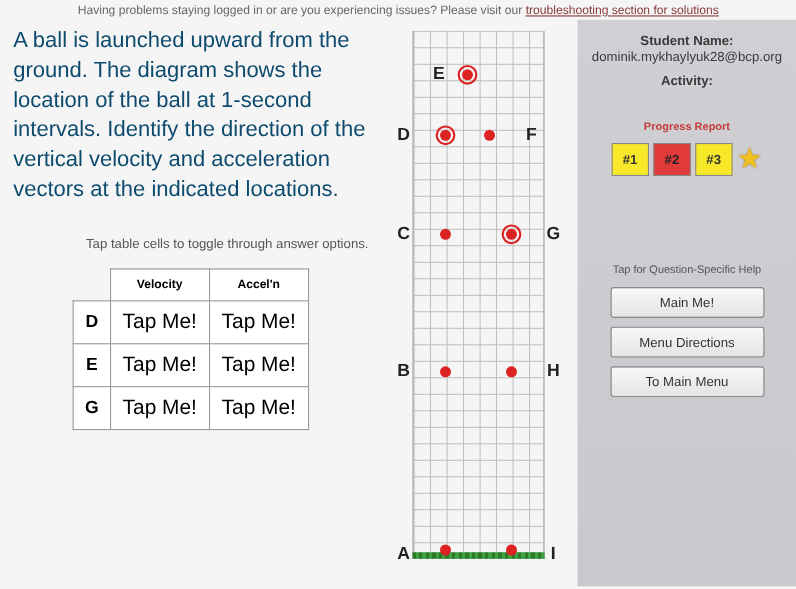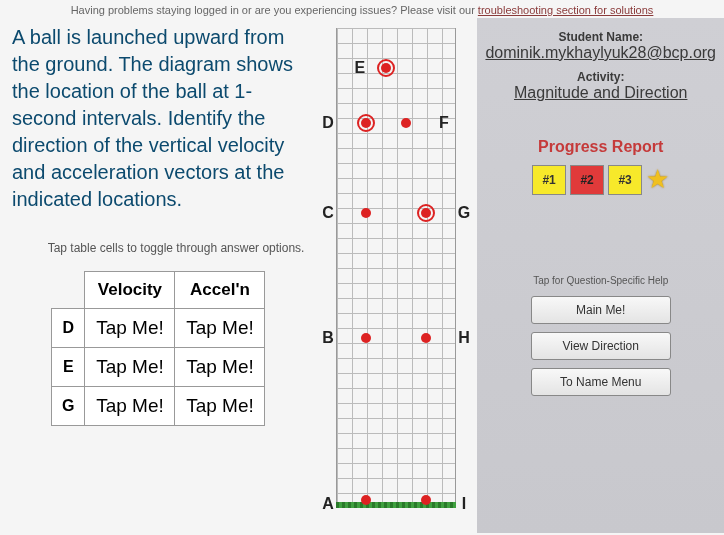--- a/index.html
+++ b/index.html
@@ -43,21 +43,21 @@
   .ans-table {
     border-collapse: collapse;
     margin: 16px auto 0 auto;
   }
   .ans-table th, .ans-table td {
     border: 1px solid #999;
     padding: 8px 10px;
     text-align: center;
     background: #fff;
   }
-  .ans-table th { font-size: 17px; font-weight: bold; }
+  .ans-table th { font-size: 11px; font-weight: bold; }
   .ans-table th.corner { border: none; background: transparent; }
   .ans-table td.rowlabel { font-weight: bold; font-size: 16px; width: 30px; }
   .ans-table td.cell { font-size: 19px; width: 90px; cursor: pointer; }
   
   .center {
     width: 180px;
     position: relative;
     padding-top: 10px;
   }
   .grid-holder { position: relative; width: 160px; height: 480px; margin: 0 auto; }
@@ -91,22 +91,22 @@
     flex: 1;
     background: linear-gradient(#cfcfd4,#c8c8cd);
     padding: 10px 8px 8px 8px;
     font-size: 12px;
     color: #333;
     display: flex;
     flex-direction: column;
     align-items: center;
   }
   .right .label { font-weight: bold; font-size: 12px; color: #3a3a3a; margin-top: 2px; }
-  .right .val { font-size: 16px; color: #3a3a3a; margin-bottom: 6px; text-align:center;text-decoration:underline;}
-  .progress-title { color: #c53a3a; font-weight: bold; margin: 30px 0 8px 0; font-size: 16px;}
+  .right .val { font-size: 12px; color: #3a3a3a; margin-bottom: 6px; text-align:center;}
+  .progress-title { color: #c53a3a; font-weight: bold; margin: 30px 0 8px 0; font-size: 10px;}
   .progress-row { display: flex; gap: 4px; align-items:center;}
   .pbox {
     width: 34px; height: 30px; display:flex;align-items:center;justify-content:center;
     font-size: 12px; font-weight:bold; border:1px solid #888;
   }
   .pbox.yellow { background: #f7e92a; }
   .pbox.red { background: #e03a3a; color:#222;}
   .pbox.yellow2 { background: #f7e92a; }
   .star { font-size: 26px; color: #f0c020; text-shadow:0 0 2px #a07000; }
   .help-hint { font-size: 10px; color: #555; margin-top: 80px; margin-bottom:6px; text-align:center;}
@@ -189,29 +189,28 @@
 
       <div class="pt" style="left:110px; top:472px;"></div>
       <span class="lbl" style="left:148px; top:476px;">I</span>
     </div>
   </div>
 
   <div class="right">
     <div class="label">Student Name:</div>
     <div class="val">dominik.mykhaylyuk28@bcp.org</div>
     <div class="label">Activity:</div>
-    <div class="val">Magnitude and Direction</div>
 
     <div class="progress-title">Progress Report</div>
     <div class="progress-row">
       <div class="pbox yellow">#1</div>
       <div class="pbox red">#2</div>
       <div class="pbox yellow2">#3</div>
       <span class="star">★</span>
     </div>
 
     <div class="help-hint">Tap for Question-Specific Help</div>
     <div class="btn">Main Me!</div>
-    <div class="btn">View Direction</div>
-    <div class="btn">To Name Menu</div>
+    <div class="btn">Menu Directions</div>
+    <div class="btn">To Main Menu</div>
   </div>
 
 </div>
 
 </body></html>

